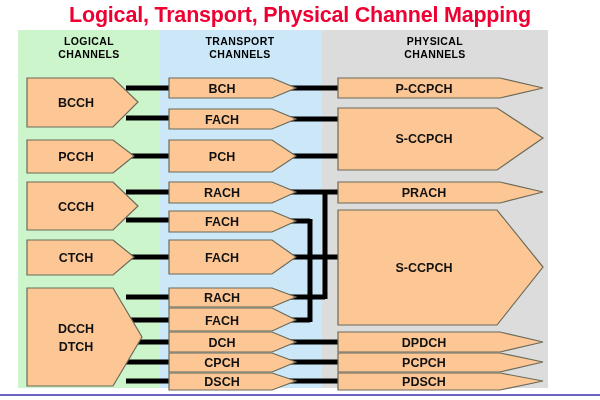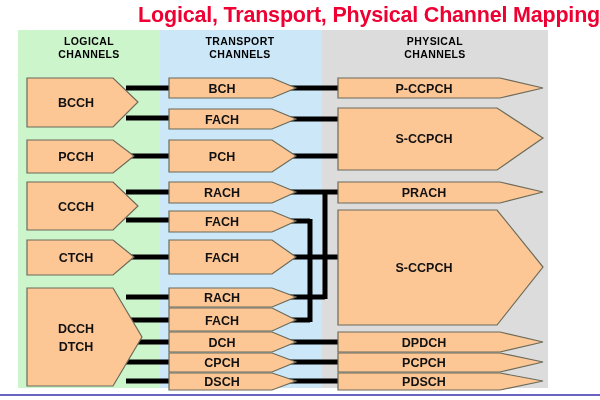--- a/index.html
+++ b/index.html
@@ -19,21 +19,21 @@
     width: 600px;
     height: 400px;
   }
   .title {
     position: absolute;
     left: 0;
     top: 0;
     width: 600px;
     height: 30px;
     line-height: 30px;
-    text-align: right;
+    text-align: center;
     color: #ee0033;
     font-size: 21.5px;
     font-weight: bold;
     font-family: "Liberation Sans", sans-serif;
     letter-spacing: -0.2px;
     white-space: nowrap;
   }
   svg.diagram {
     position: absolute;
     left: 0;

